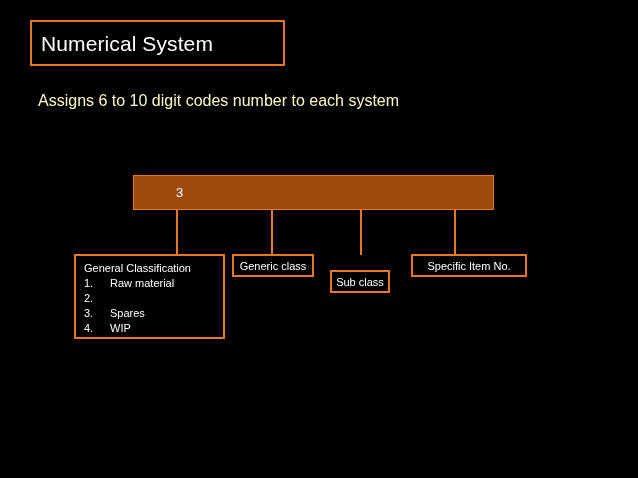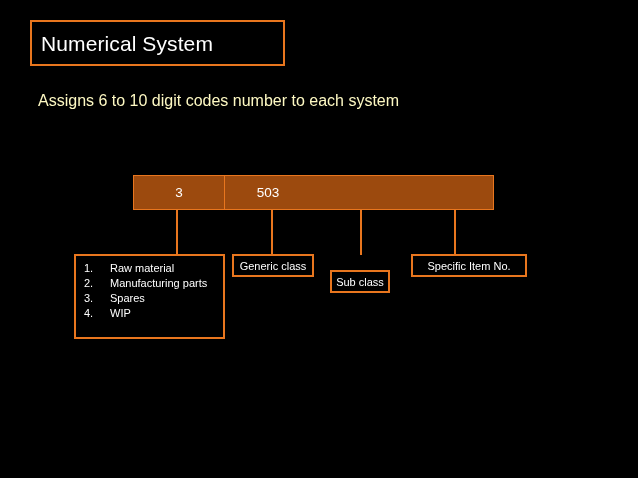--- a/index.html
+++ b/index.html
@@ -137,37 +137,36 @@
 <body>
 
 <div id="slide-title-box">
   <div id="slide-title-text">Numerical System</div>
 </div>
 
 <div id="slide-subtitle">Assigns 6 to 10 digit codes number to each system</div>
 
 <div id="code-bar">
   <div class="code-cell c0">3</div>
-  <div class="code-cell c3">503</div>
 </div>
 
 <div class="connector" id="connector-0"></div>
 <div class="connector" id="connector-1"></div>
 <div class="connector" id="connector-2"></div>
 <div class="connector" id="connector-3"></div>
 
 <div class="label-box" id="general-classification-box">
+  <div id="general-classification-title">General Classification</div>
   <ul id="general-classification-list">
     <li>
       <span class="li-num">1.</span>
       <span>Raw material</span>
     </li>
     <li>
       <span class="li-num">2.</span>
-      <span>Manufacturing parts</span>
     </li>
     <li>
       <span class="li-num">3.</span>
       <span>Spares</span>
     </li>
     <li>
       <span class="li-num">4.</span>
       <span>WIP</span>
     </li>
   </ul>

